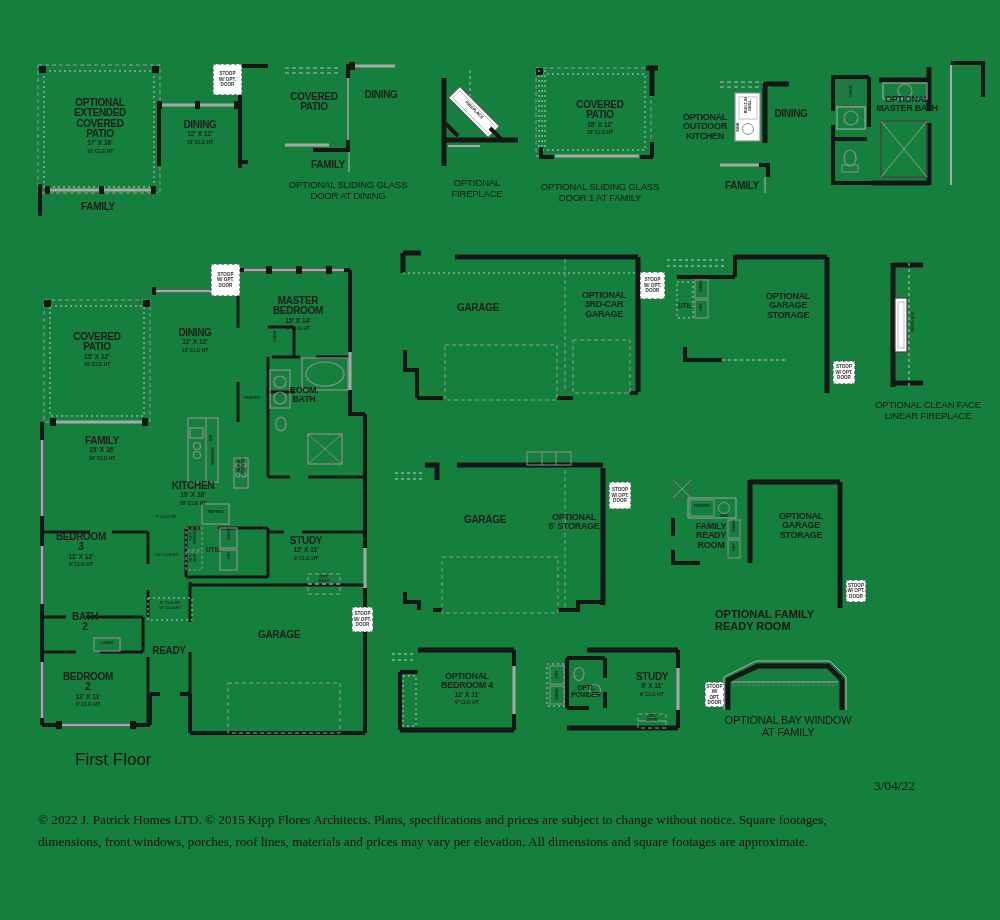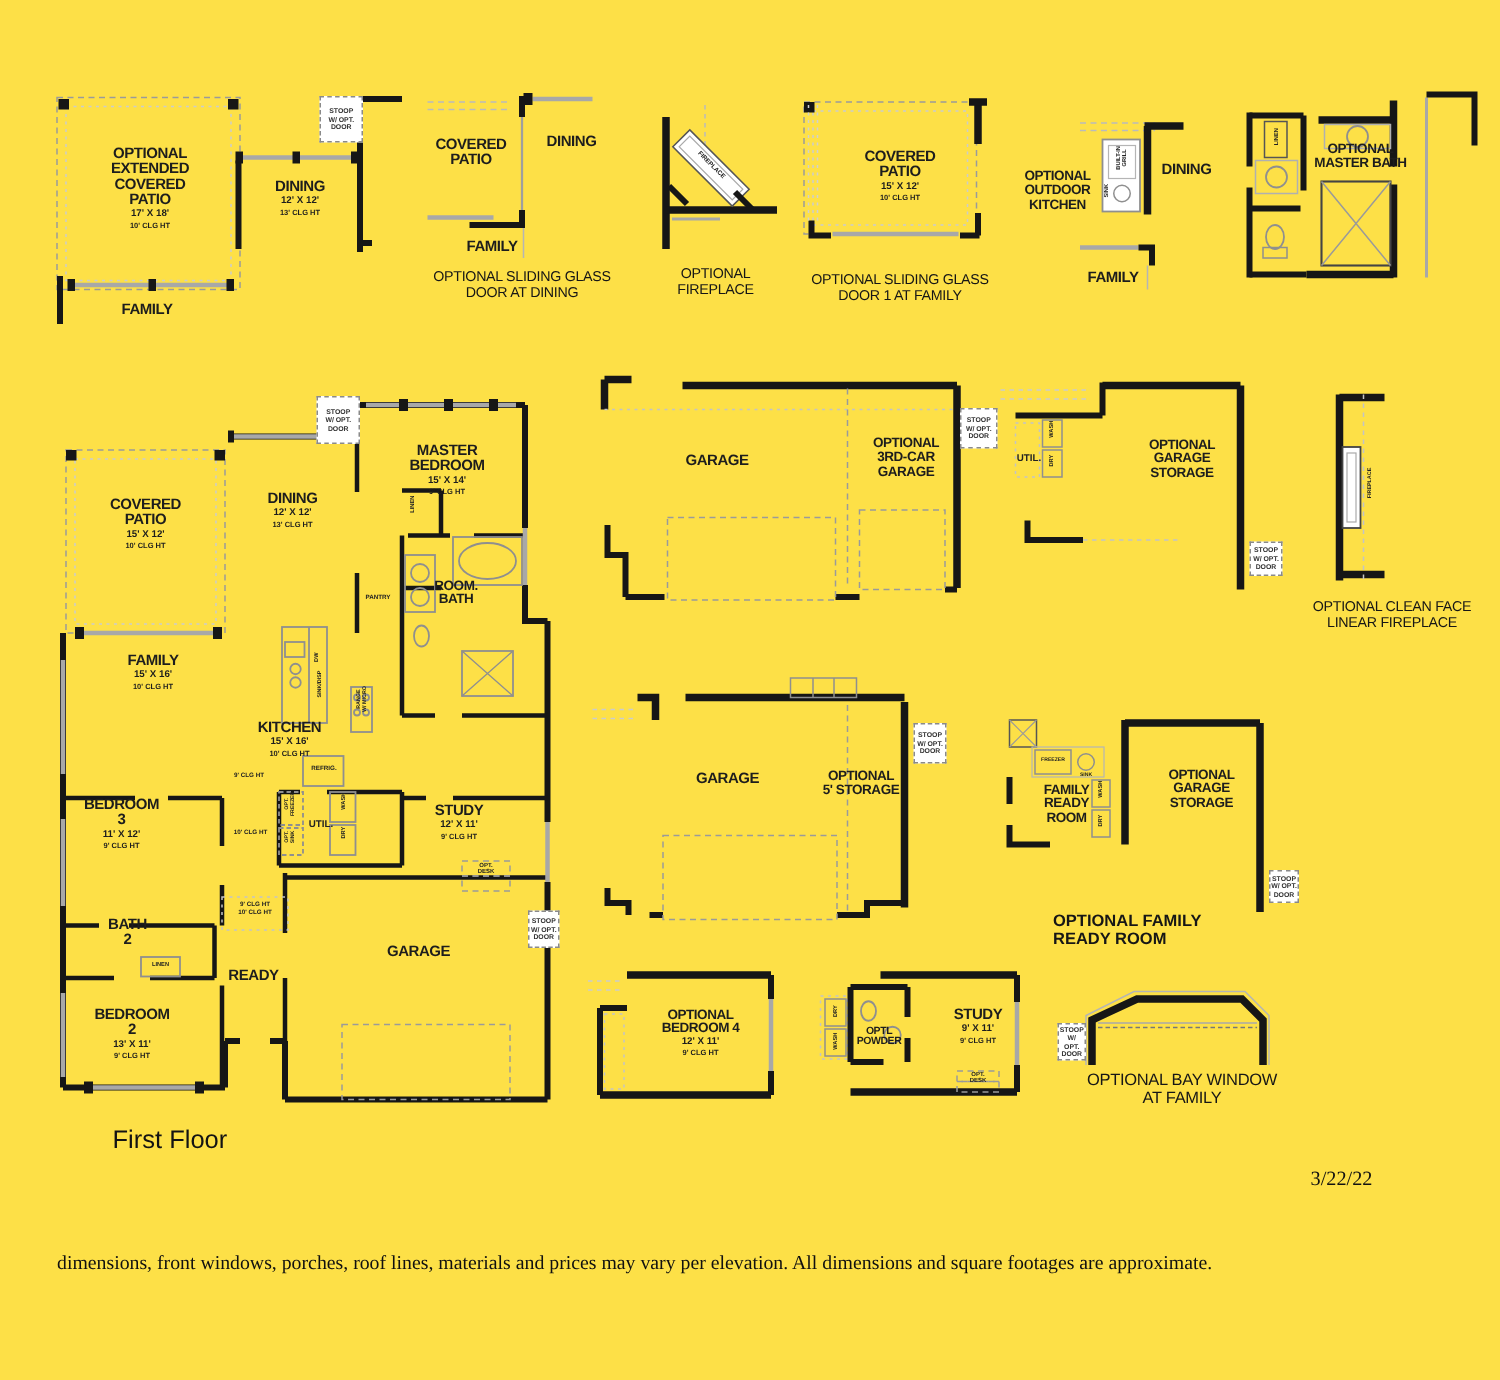--- a/index.html
+++ b/index.html
@@ -1,16 +1,16 @@
 <!DOCTYPE html>
 <html><head>
 <meta charset="utf-8">
 <style>
   html,body{margin:0;padding:0;background:#fff;}
-  .page{position:relative;width:1000px;height:920px;background:#fde047;overflow:hidden;
+  .page{position:relative;width:1000px;height:920px;background:#15803d;overflow:hidden;
         font-family:"Liberation Sans",sans-serif;color:#1d1d1d;}
   .frag{position:absolute;}
   .frag svg{position:absolute;left:0;top:0;overflow:visible;}
   .rl{position:absolute;text-align:center;}
   .rl .nm{font-weight:700;font-size:10px;line-height:1.03;letter-spacing:-0.3px;white-space:pre-line;}
   .rl .dm{font-weight:700;font-size:6.5px;line-height:1.3;white-space:pre-line;}
   .rl .cg{font-weight:700;font-size:5px;line-height:1.25;white-space:pre-line;}
   .rl.sm .nm{font-size:9px;}
   .cap{position:absolute;font-weight:400;font-size:9.5px;line-height:1.12;letter-spacing:-0.2px;
        text-align:center;white-space:pre-line;color:#161616;}
@@ -537,21 +537,21 @@
 ROOM</div>
     </div>
     <div class="rl sm" style="left:96px;top:42px;width:70px;">
       <div class="nm">OPTIONAL
 GARAGE
 STORAGE</div>
     </div>
     <div class="stoop" style="left:176px;top:110px;width:18px;height:20px;">STOOP
 W/ OPT.
 DOOR</div>
-    <div class="cap lg" style="left:32px;top:138px;width:130px;">OPTIONAL FAMILY
+    <div class="cap lg" style="left:45px;top:138px;width:130px;">OPTIONAL FAMILY
 READY ROOM</div>
   </div>
 
   <div class="frag" style="left:390px;top:632px;width:140px;height:115px;">
     <svg width="140" height="115" viewBox="0 0 140 115">
       <g stroke="#161616" stroke-width="5" fill="none">
         <path d="M28,18 H124"></path>
           <path d="M10,98 H124"></path>
       </g>
       <g stroke="#161616" stroke-width="4" fill="none">
@@ -623,16 +623,17 @@
       <line x1="34" y1="33" x2="140" y2="33" stroke="#777777" stroke-width="1" stroke-dasharray="3 2"></line>
     </svg>
     <div class="stoop" style="left:7px;top:30px;width:17px;height:23px;">STOOP
 W/ OPT.
 DOOR</div>
     <div class="cap" style="left:22px;top:62px;width:136px;font-size:11px;">OPTIONAL BAY WINDOW
 AT FAMILY</div>
   </div>
 
   <div class="ff" style="left:40px;top:750px;">First Floor</div>
-  <div class="date" style="left:830px;top:778px;width:85px;">3/22/22</div>
+  <div class="date" style="left:830px;top:778px;width:85px;">3/04/22</div>
+  <div class="cr" style="left:38px;top:812px;">© 2022 J. Patrick Homes LTD.  © 2015 Kipp Flores Architects. Plans, specifications and prices are subject to change without notice.  Square footages,</div>
   <div class="cr" style="left:38px;top:834px;">dimensions, front windows, porches, roof lines, materials and prices may vary per elevation.   All dimensions and square footages are approximate.</div>
 
 </div>
 
 </body></html>

